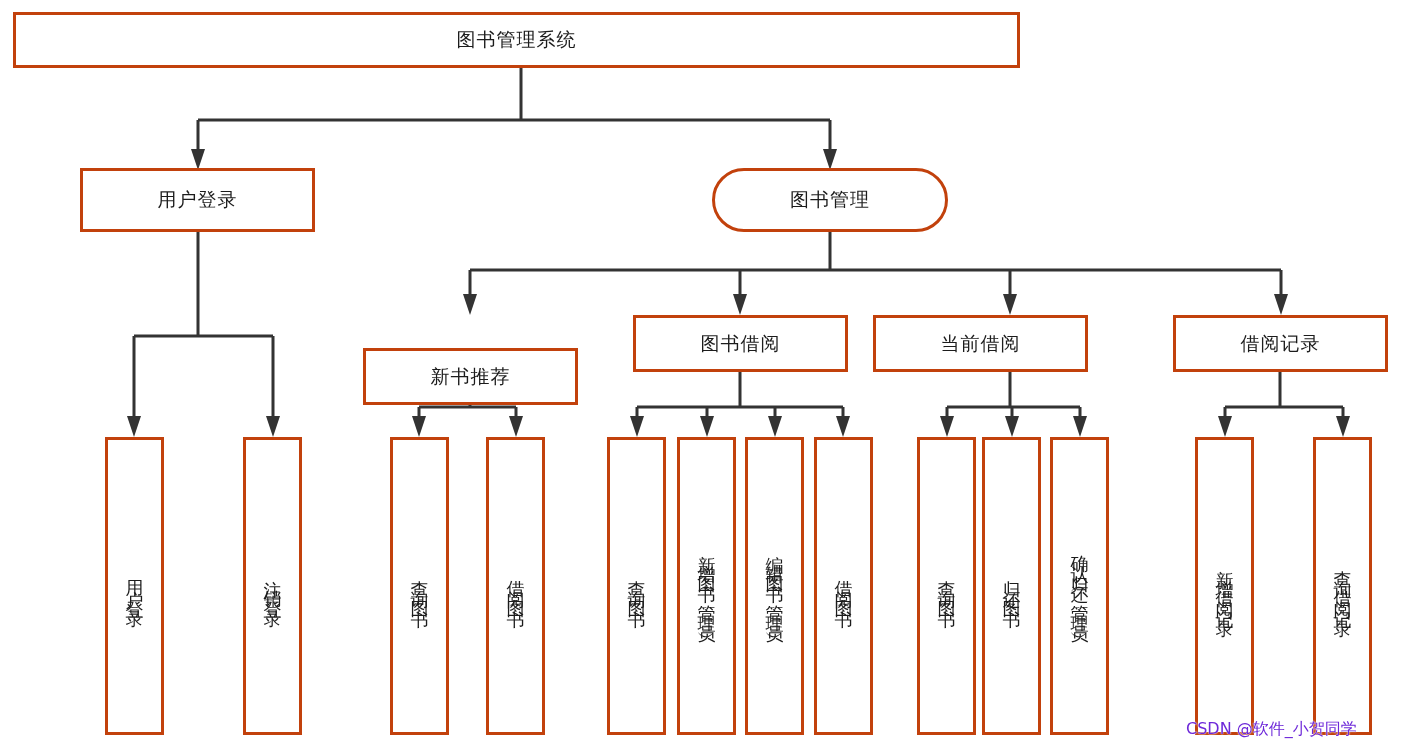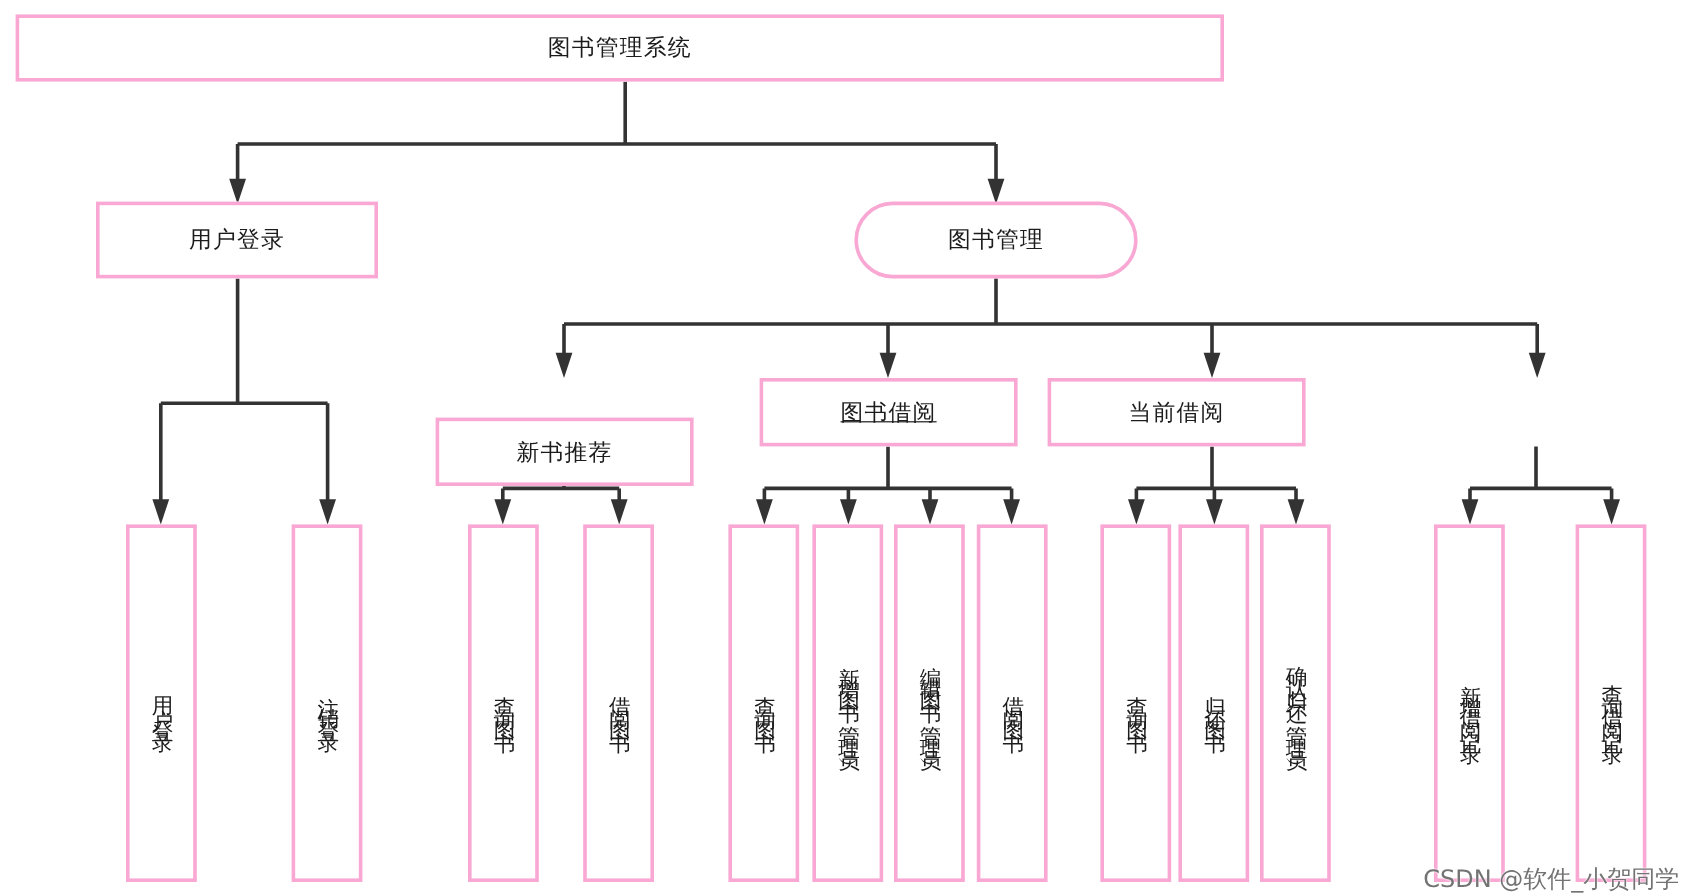--- a/index.html
+++ b/index.html
@@ -8,38 +8,38 @@
     width: 1405px;
     height: 747px;
     background: #ffffff;
     font-family: "DejaVu Sans", sans-serif;
     overflow: hidden;
   }
   .box {
     position: absolute;
     box-sizing: border-box;
     background: #ffffff;
-    border: 3px solid #f9a8d4;
+    border: 3px solid #c2410c;
     display: flex;
     align-items: center;
     justify-content: center;
     color: #1c1c1c;
     z-index: 2;
   }
   .h-label {
     font-size: 19px;
     letter-spacing: 1px;
     white-space: nowrap;
   }
   .root  { left: 13px;  top: 12px;  width: 1007px; height: 56px; }
   .l2a   { left: 80px;  top: 168px; width: 235px;  height: 64px; }
   .l2b   { left: 712px; top: 168px; width: 236px;  height: 64px; border-radius: 32px; }
   .l3    { top: 315px;  height: 57px; width: 215px; }
   .l3a   { left: 363px; margin-top: 33px; }
-  .l3b   { left: 633px; text-decoration: underline; }
+  .l3b   { left: 633px; }
   .l3c   { left: 873px; }
   .l3d   { left: 1173px; }
   .leaf  { top: 437px;  height: 298px; width: 59px; }
   .leaf .v-label {
     writing-mode: vertical-rl;
     font-size: 18px;
     letter-spacing: 10px;
     line-height: 1;
     white-space: nowrap;
   }
@@ -56,22 +56,22 @@
   #connectors path {
     stroke: #333333;
     stroke-width: 3;
     fill: none;
   }
   #connectors polygon { fill: #333333; }
   .watermark {
     position: absolute;
     left: 1186px;
     top: 719px;
-    font-size: 20px;
-    color: #737373;
+    font-size: 16px;
+    color: #6d28d9;
     white-space: nowrap;
     z-index: 3;
     text-shadow: 0 0 2px #ffffff, 0 0 1px #ffffff;
   }
 </style>
 </head>
 <body>
 
 <div id="canvas">
 
@@ -138,20 +138,23 @@
 
   <div class="box l3 l3a">
     <span class="h-label">新书推荐</span>
   </div>
   <div class="box l3 l3b">
     <span class="h-label">图书借阅</span>
   </div>
   <div class="box l3 l3c">
     <span class="h-label">当前借阅</span>
   </div>
+  <div class="box l3 l3d">
+    <span class="h-label">借阅记录</span>
+  </div>
 
   <div class="box leaf g1a">
     <span class="v-label">用户登录</span>
   </div>
   <div class="box leaf g1b">
     <span class="v-label">注销登录</span>
   </div>
 
   <div class="box leaf g2a">
     <span class="v-label">查询图书</span>

